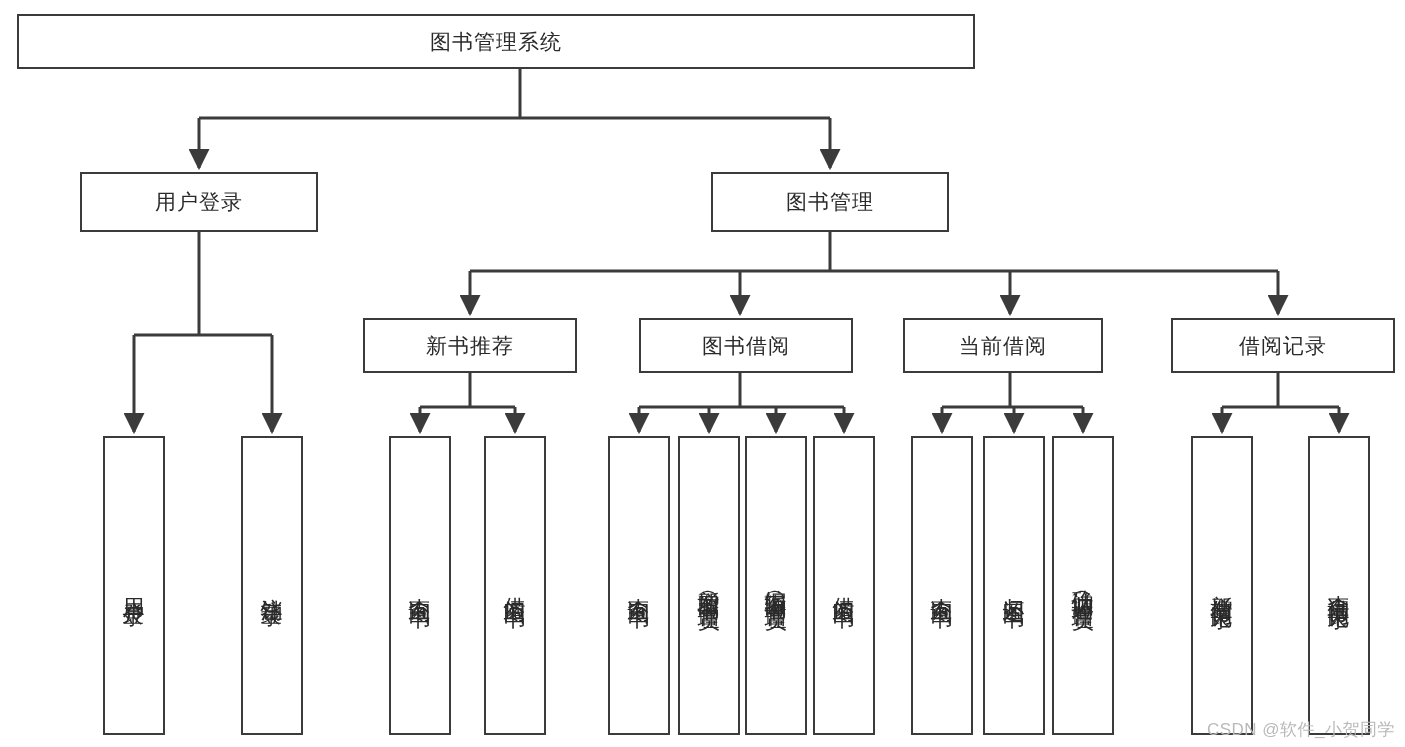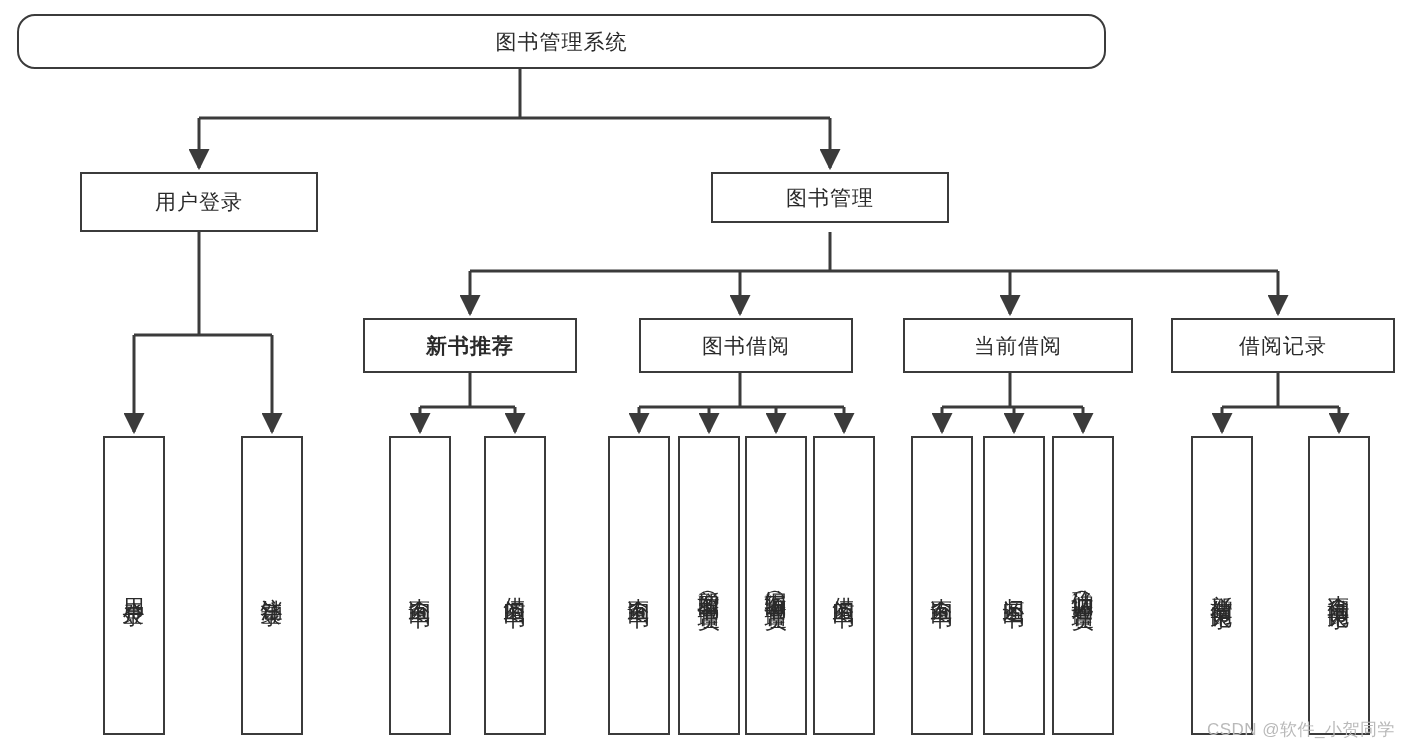--- a/index.html
+++ b/index.html
@@ -76,38 +76,38 @@
       <path d="M 1014 407 L 1014 432" marker-end="url(#arrow)"></path>
       <path d="M 1083 407 L 1083 432" marker-end="url(#arrow)"></path>
 
       <path d="M 1278 373 L 1278 407"></path>
       <path d="M 1222 407 L 1339 407"></path>
       <path d="M 1222 407 L 1222 432" marker-end="url(#arrow)"></path>
       <path d="M 1339 407 L 1339 432" marker-end="url(#arrow)"></path>
     </g>
   </svg>
 
-  <div class="node h" style="left:17px;top:14px;width:1089px;height:55px;border-radius:18px;">
+  <div class="node h" style="left:17px;top:14px;width:958px;height:55px;">
     <span>图书管理系统</span>
   </div>
 
   <div class="node h" style="left:80px;top:172px;width:238px;height:60px;">
     <span>用户登录</span>
   </div>
-  <div class="node h" style="left:711px;top:172px;width:238px;height:51px;">
+  <div class="node h" style="left:711px;top:172px;width:238px;height:60px;">
     <span>图书管理</span>
   </div>
 
-  <div class="node h" style="left:363px;top:318px;width:214px;height:55px;font-weight:bold;">
+  <div class="node h" style="left:363px;top:318px;width:214px;height:55px;">
     <span>新书推荐</span>
   </div>
   <div class="node h" style="left:639px;top:318px;width:214px;height:55px;">
     <span>图书借阅</span>
   </div>
-  <div class="node h" style="left:903px;top:318px;width:230px;height:55px;">
+  <div class="node h" style="left:903px;top:318px;width:200px;height:55px;">
     <span>当前借阅</span>
   </div>
   <div class="node h" style="left:1171px;top:318px;width:224px;height:55px;">
     <span>借阅记录</span>
   </div>
 
   <div class="node v" style="left:103px;top:436px;width:62px;height:299px;">
     <span class="vtxt">用户登录</span>
   </div>
   <div class="node v" style="left:241px;top:436px;width:62px;height:299px;">

